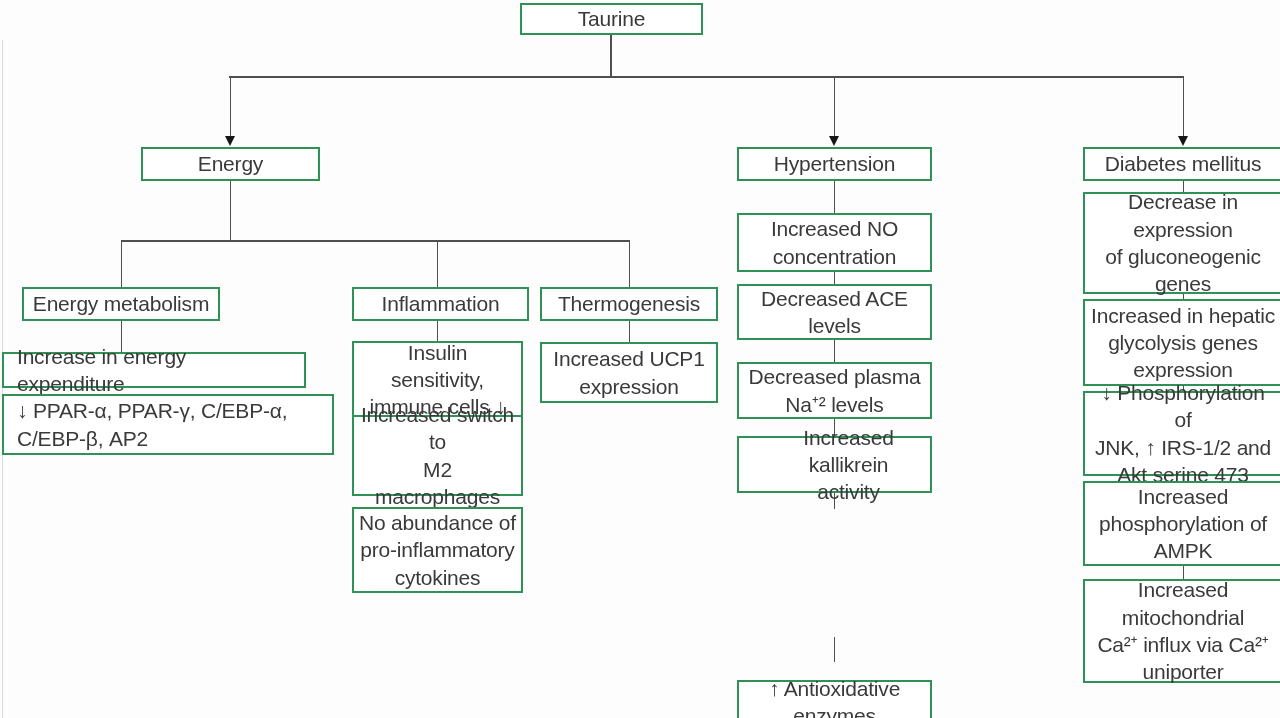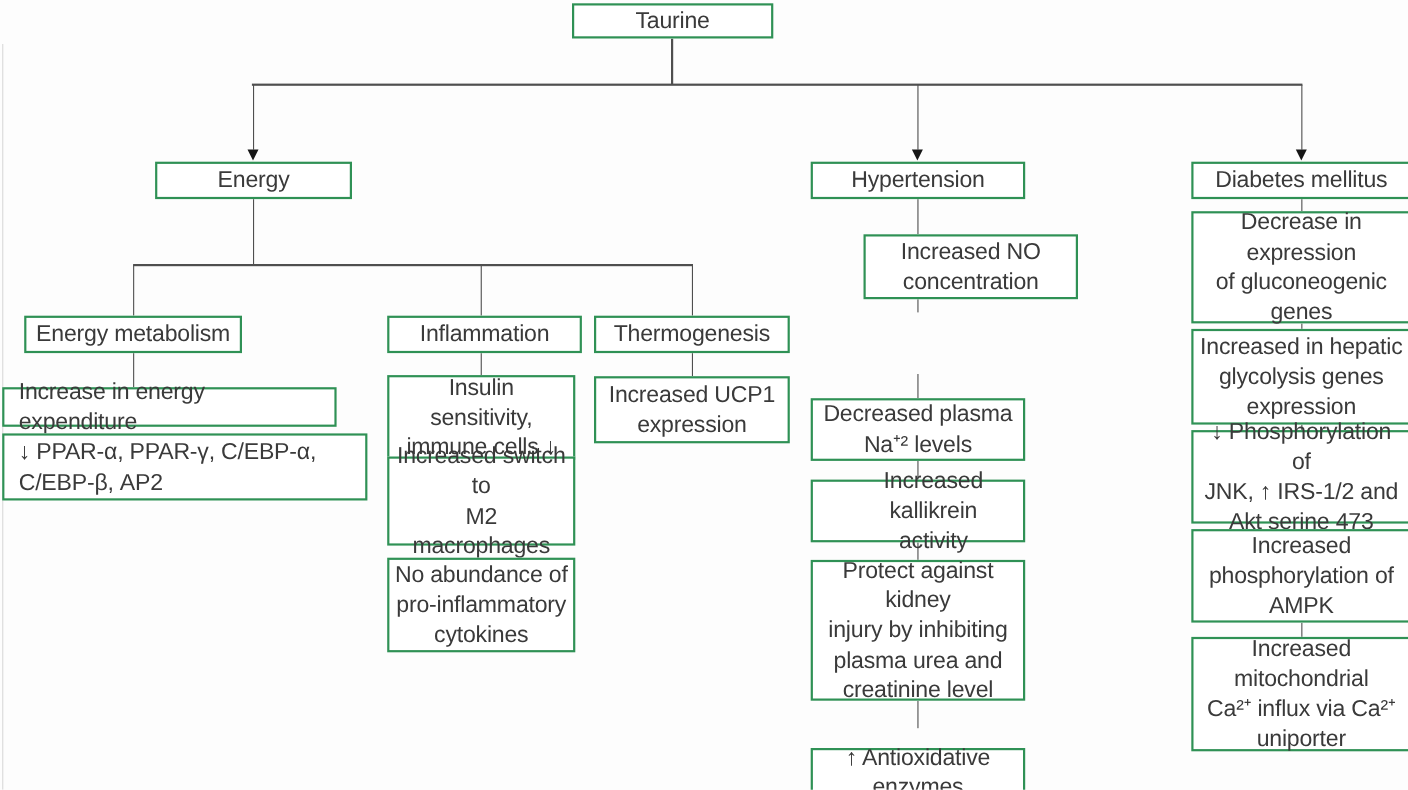--- a/index.html
+++ b/index.html
@@ -88,30 +88,27 @@
   <div class="node" style="left:352px;top:415px;width:171px;height:81px;">Increased switch to
 M2 macrophages</div>
   <div class="node" style="left:352px;top:507px;width:171px;height:86px;">No abundance of
 pro-inflammatory
 cytokines</div>
 
   <div class="node" style="left:540px;top:287px;width:178px;height:34px;">Thermogenesis</div>
   <div class="node" style="left:540px;top:342px;width:178px;height:61px;">Increased UCP1
 expression</div>
 
-  <div class="node" style="left:737px;top:213px;width:195px;height:59px;margin-left:48px;">Increased NO
+  <div class="node" style="left:737px;top:213px;width:195px;height:59px;">Increased NO
 concentration</div>
+  <div class="node" style="left:737px;top:284px;width:195px;height:56px;">Decreased ACE levels</div>
   <div class="node" style="left:737px;top:362px;width:195px;height:57px;">Decreased plasma
 Na⁺² levels</div>
   <div class="node" style="left:737px;top:436px;width:195px;height:57px;padding-left:33px;">Increased kallikrein
 activity</div>
-  <div class="node" style="left:737px;top:509px;width:195px;height:128px;">Protect against kidney
-injury by inhibiting
-plasma urea and
-creatinine level</div>
   <div class="node" style="left:737px;top:680px;width:195px;height:44px;">↑ Antioxidative enzymes</div>
 
   <div class="node" style="left:1083px;top:192px;width:200px;height:102px;">Decrease in expression
 of gluconeogenic genes</div>
   <div class="node" style="left:1083px;top:299px;width:200px;height:87px;">Increased in hepatic
 glycolysis genes
 expression</div>
   <div class="node" style="left:1083px;top:391px;width:200px;height:85px;">↓ Phosphorylation of
 JNK, ↑ IRS-1/2 and
 Akt serine 473</div>

